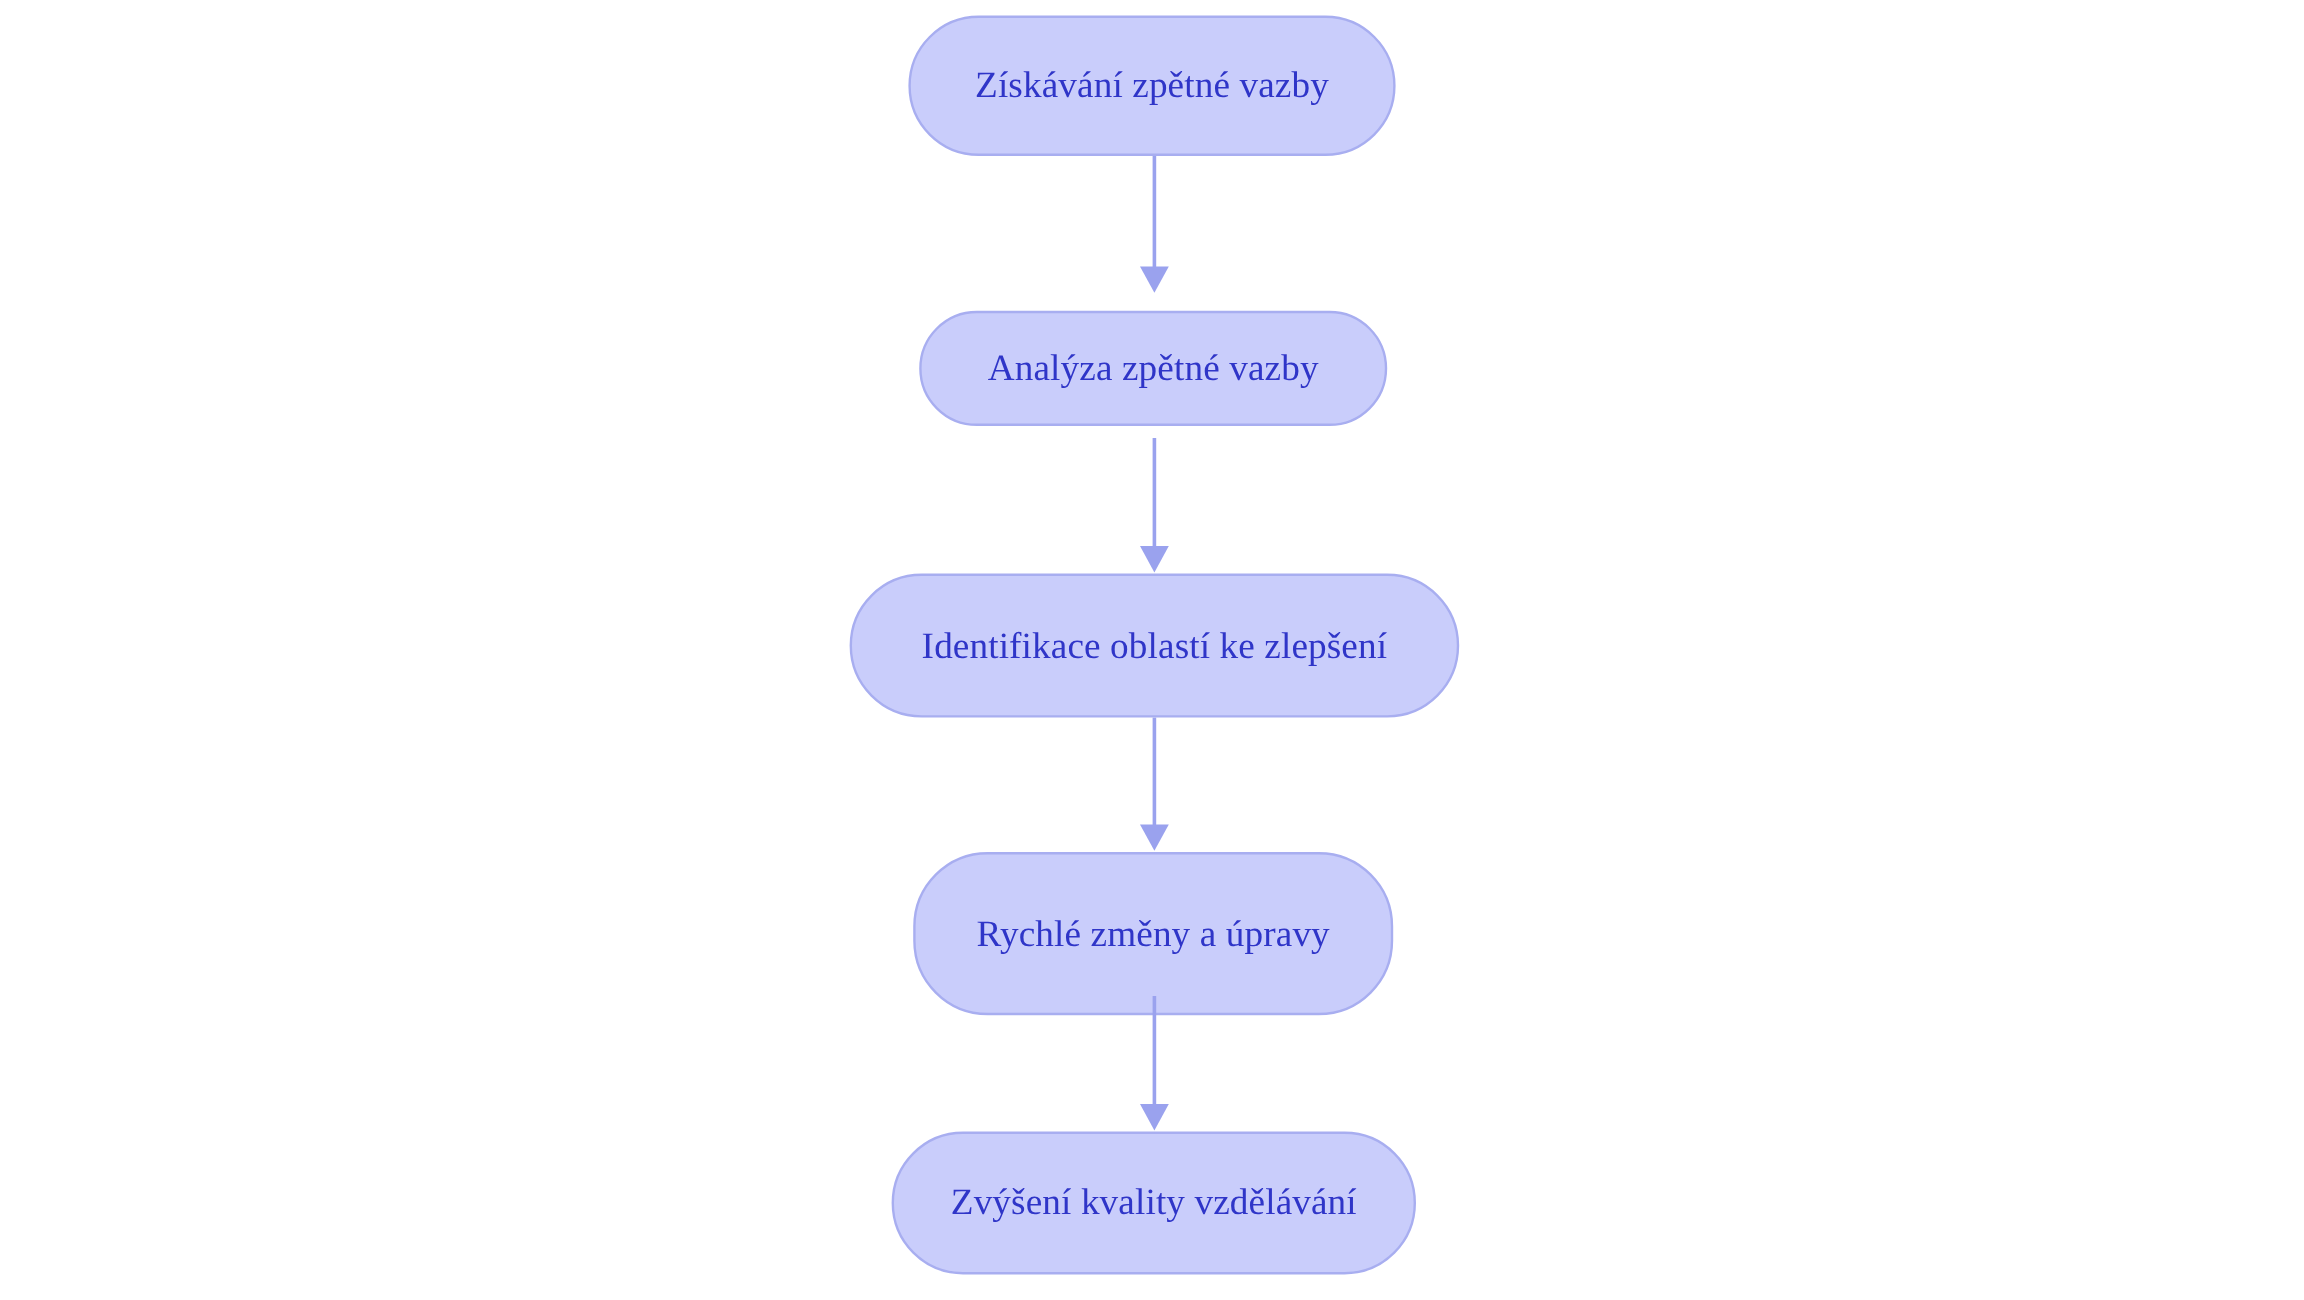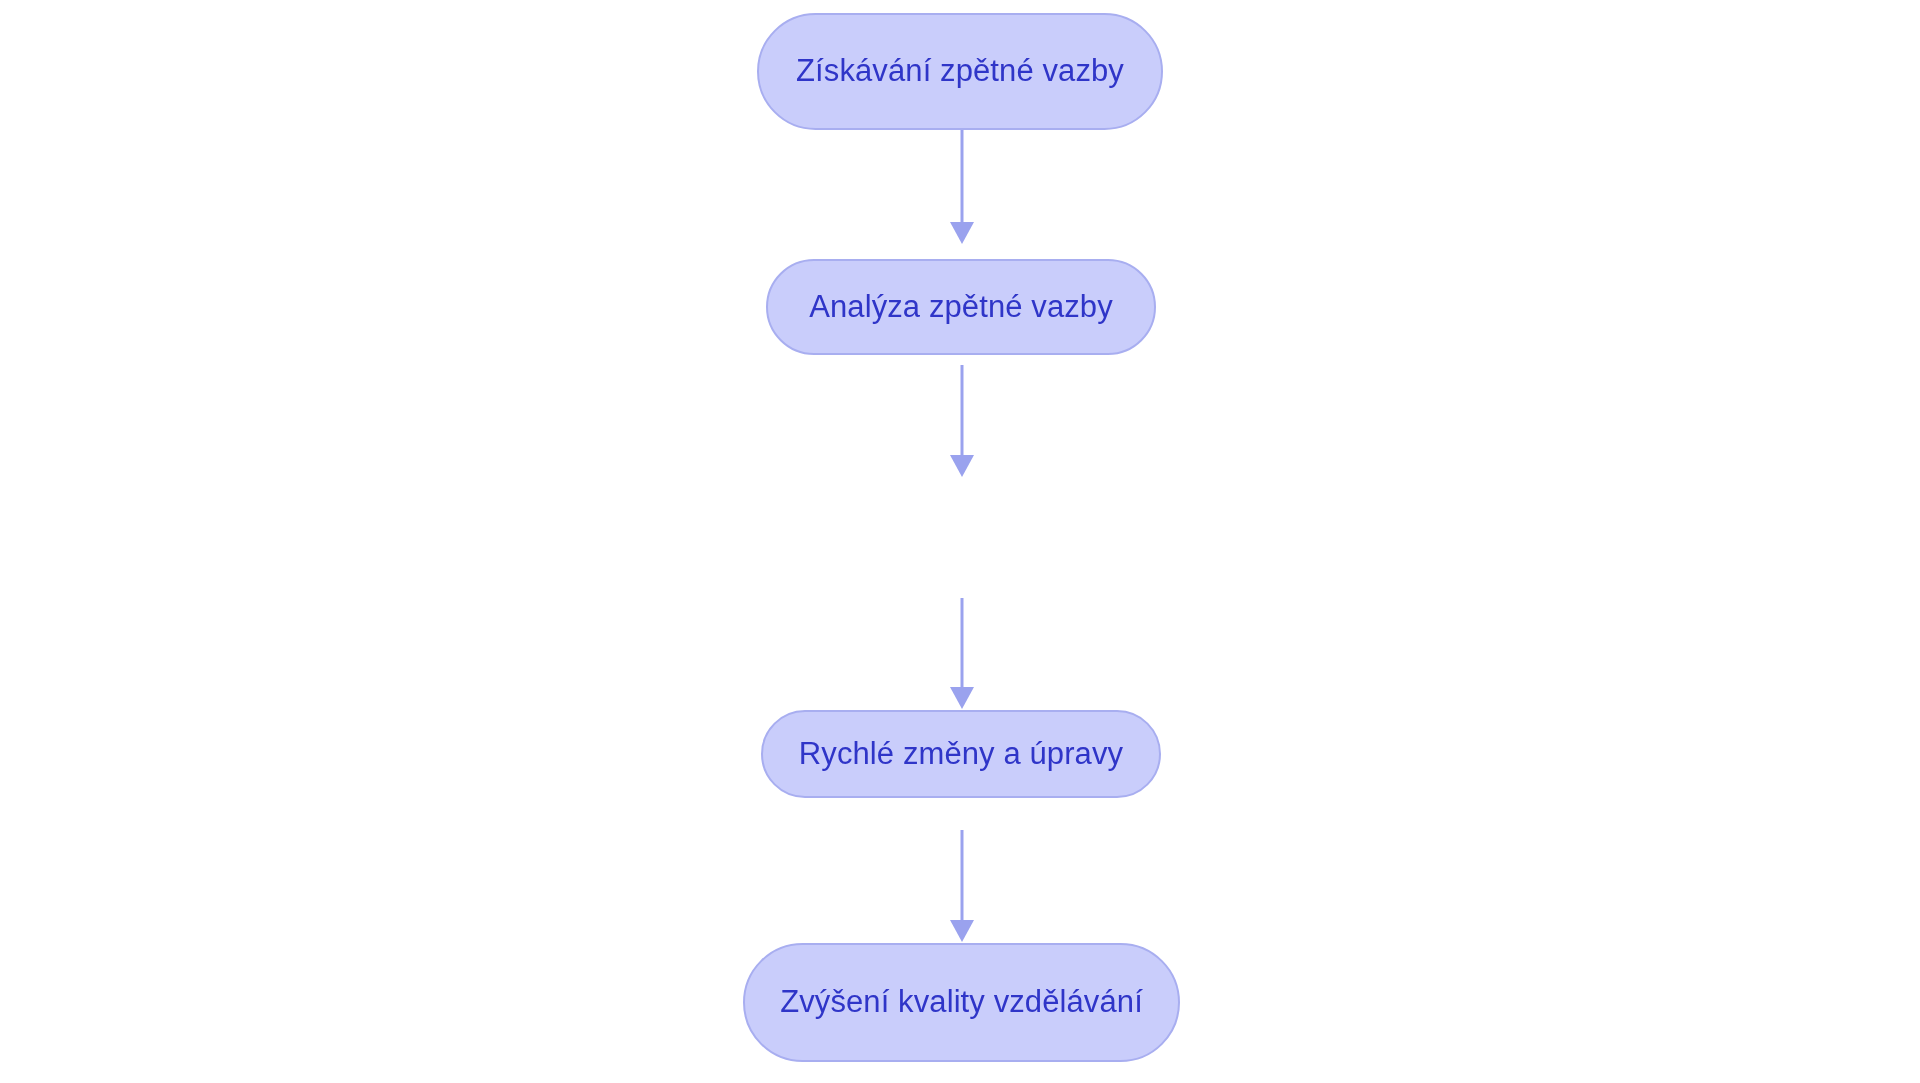--- a/index.html
+++ b/index.html
@@ -32,20 +32,21 @@
     border: 2px solid #a8aef0;
     border-radius: 62px;
     color: #2f35c8;
     font-size: 31px;
     font-weight: 400;
     line-height: 1.1;
     letter-spacing: 0.1px;
     white-space: nowrap;
     text-align: center;
     user-select: none;
+    font-family: Liberation Serif, serif;
   }
 
   .flow-node-label {
     display: block;
     pointer-events: none;
   }
 
   .connector {
     position: absolute;
     width: 40px;
@@ -53,21 +54,21 @@
   }
   .connector svg {
     display: block;
     overflow: visible;
   }
 
   
   #node-1 { left: 757px;  top: 13px;   width: 406px; height: 117px; }
   #node-2 { left: 766px;  top: 259px;  width: 390px; height: 96px; }
   #node-3 { left: 708px;  top: 478px;  width: 508px; height: 120px; }
-  #node-4 { left: 761px;  top: 710px;  width: 400px; height: 88px; }
+  #node-4 { left: 761px;  top: 710px;  width: 400px; height: 136px; }
   #node-5 { left: 743px;  top: 943px;  width: 437px; height: 119px; text-align: center; }
 
   
   #edge-1 { left: 942px; top: 130px; height: 115px; }
   #edge-2 { left: 942px; top: 365px; height: 113px; }
   #edge-3 { left: 942px; top: 598px; height: 112px; }
   #edge-4 { left: 942px; top: 830px; height: 113px; }
 </style>
 </head>
 <body>
@@ -89,20 +90,23 @@
     <span class="flow-node-label">Analýza zpětné vazby</span>
   </div>
 
   <div class="connector" id="edge-2">
     <svg width="40" height="113" viewBox="0 0 40 113" aria-hidden="true">
       <line x1="20" y1="0" x2="20" y2="93" stroke="#9aa2ee" stroke-width="3"></line>
       <polygon points="20,112 8,90 32,90" fill="#9aa2ee"></polygon>
     </svg>
   </div>
 
+  <div class="flow-node" id="node-3">
+    <span class="flow-node-label">Identifikace oblastí ke zlepšení</span>
+  </div>
 
   <div class="connector" id="edge-3">
     <svg width="40" height="112" viewBox="0 0 40 112" aria-hidden="true">
       <line x1="20" y1="0" x2="20" y2="92" stroke="#9aa2ee" stroke-width="3"></line>
       <polygon points="20,111 8,89 32,89" fill="#9aa2ee"></polygon>
     </svg>
   </div>
 
   <div class="flow-node" id="node-4">
     <span class="flow-node-label">Rychlé změny a úpravy</span>

